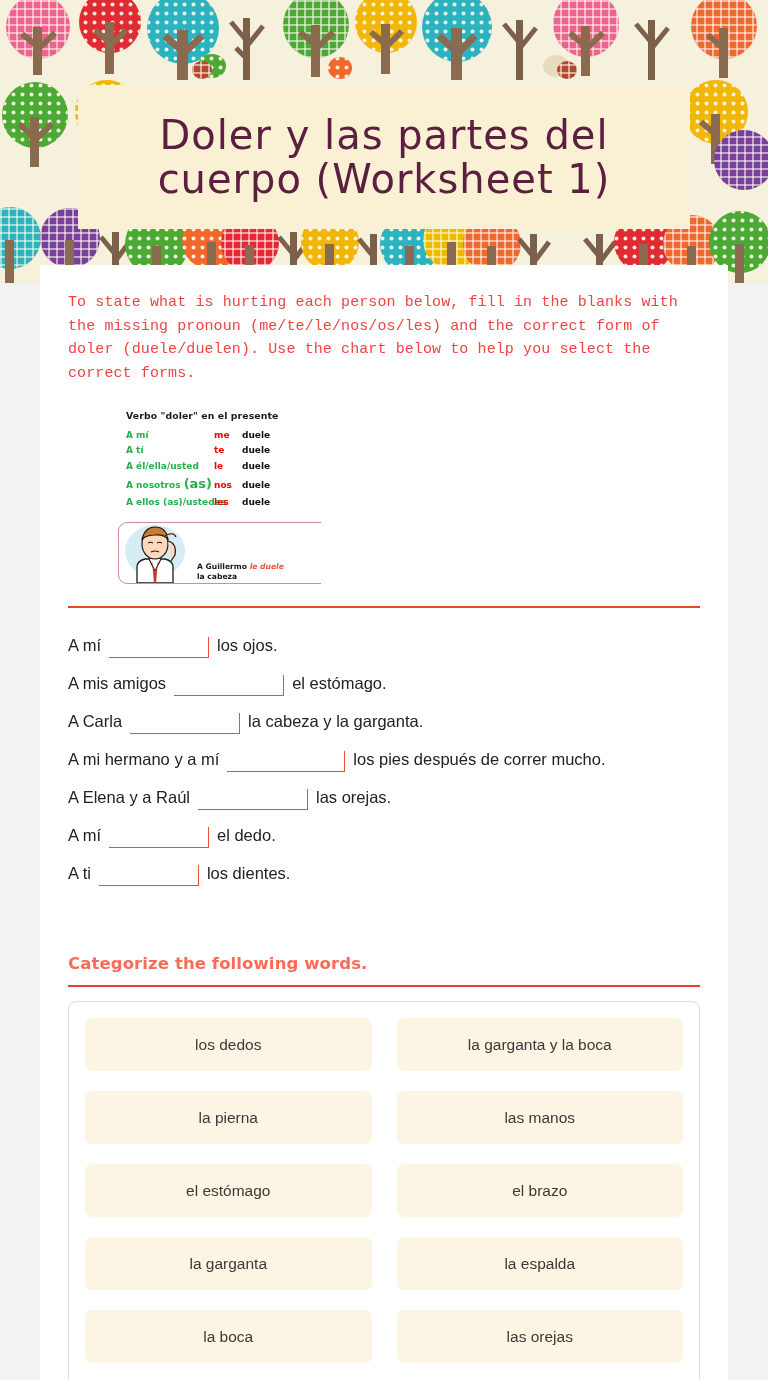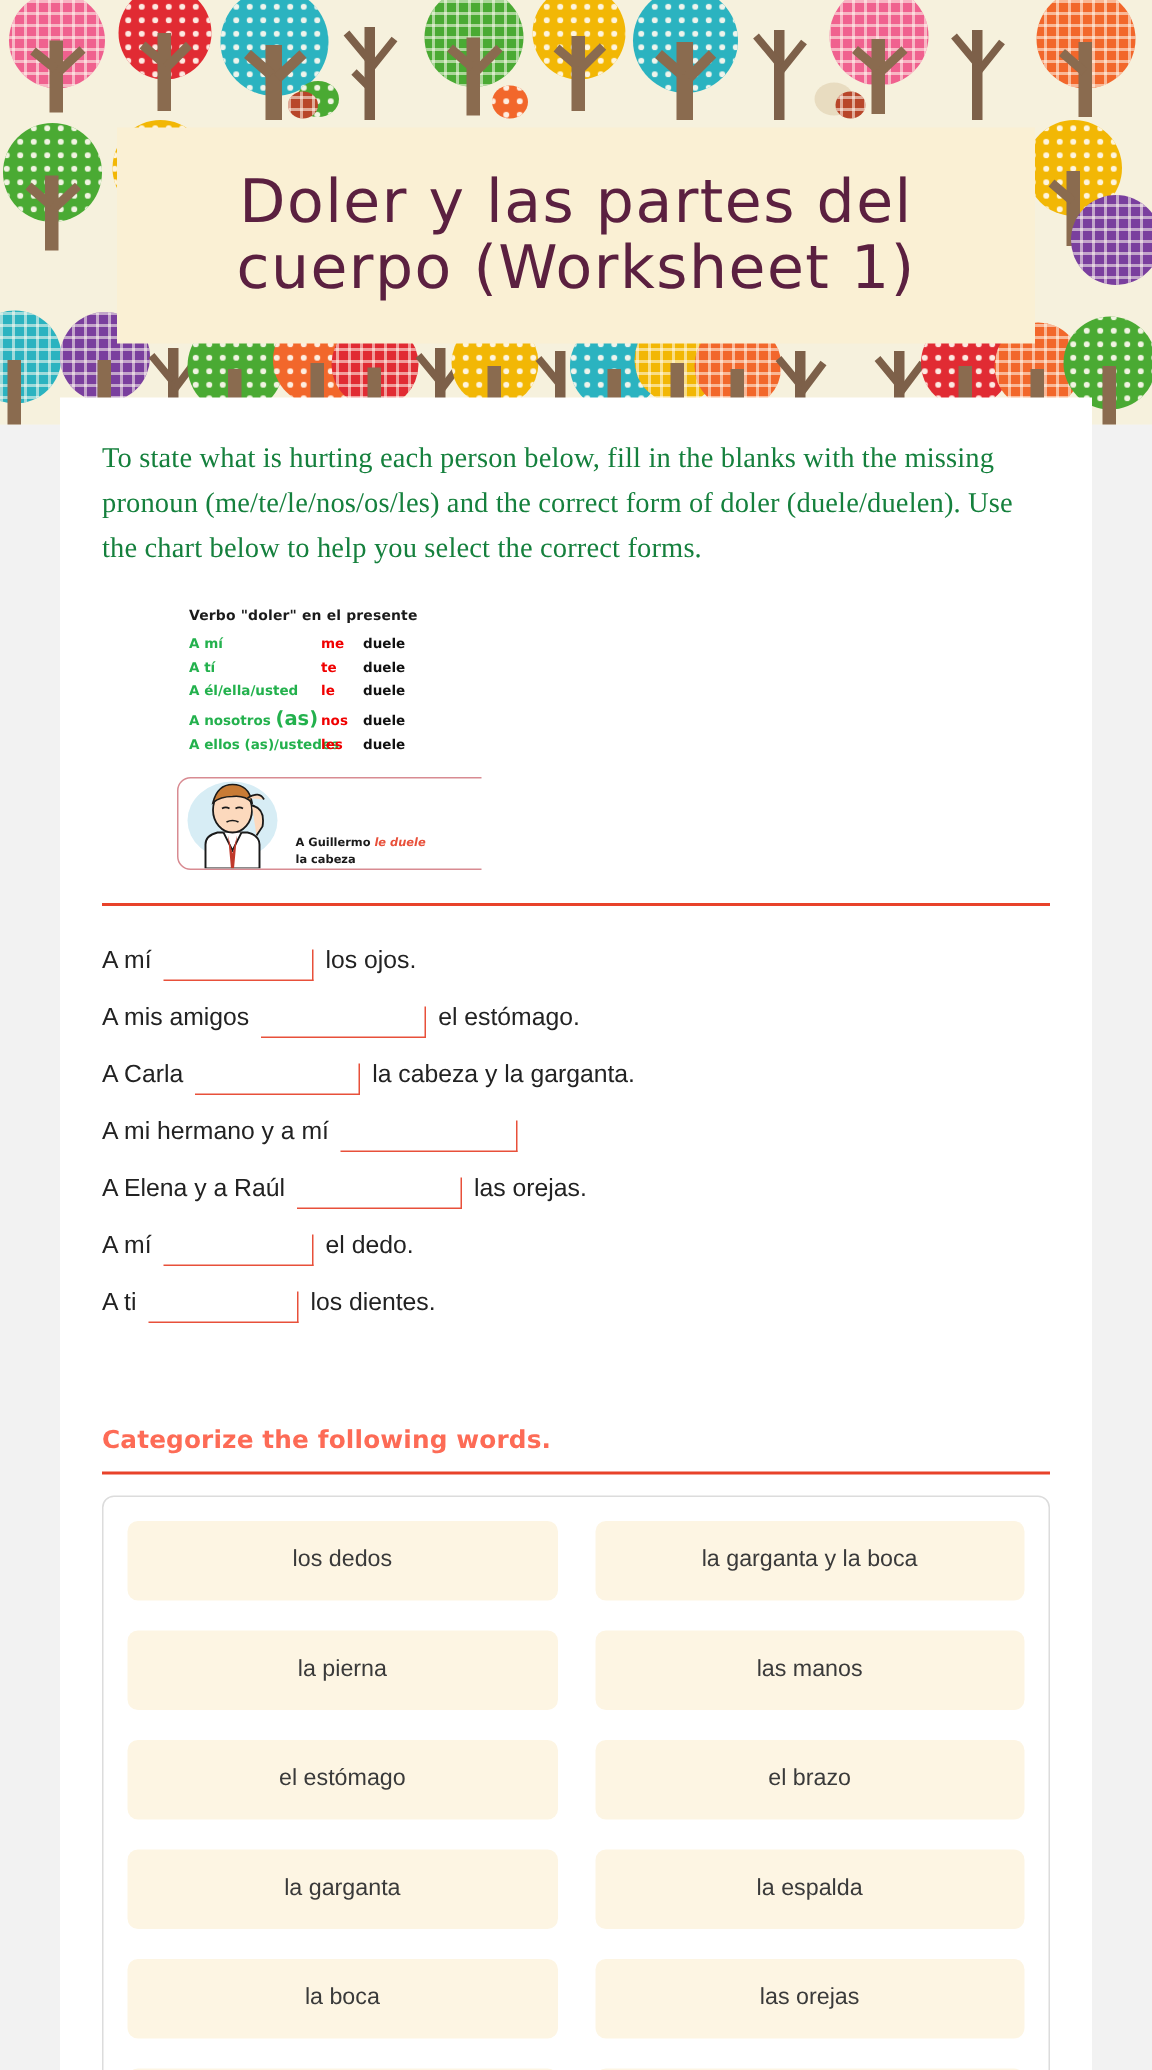--- a/index.html
+++ b/index.html
@@ -59,24 +59,24 @@
     top: 265px;
     width: 688px;
     min-height: 1115px;
     background: #ffffff;
     padding: 26px 28px 0 28px;
     z-index: 6;
   }
 
   
   #instructions {
-    font-family: Liberation Serif, serif;
-    font-size: 19px;
+    font-family: Liberation Mono, monospace;
+    font-size: 15px;
     line-height: 1.58;
-    color: #15803d;
+    color: #ef4444;
     letter-spacing: 0.1px;
     margin-bottom: 18px;
   }
 
   
   #chart-figure {
     width: 203px;
     margin: 0 0 0 50px;
     background: #ffffff;
     overflow: hidden;
@@ -477,20 +477,21 @@
 
     <div class="blank-line">
       <span>A Carla</span>
       <input class="blank-input w-110" type="text" value="" style="">
       <span>la cabeza y la garganta.</span>
     </div>
 
     <div class="blank-line">
       <span>A mi hermano y a mí</span>
       <input class="blank-input w-118" type="text" value="" style="">
+      <span>los pies después de correr mucho.</span>
     </div>
 
     <div class="blank-line">
       <span>A Elena y a Raúl</span>
       <input class="blank-input w-110" type="text" value="" style="">
       <span>las orejas.</span>
     </div>
 
     <div class="blank-line">
       <span>A mí</span>

